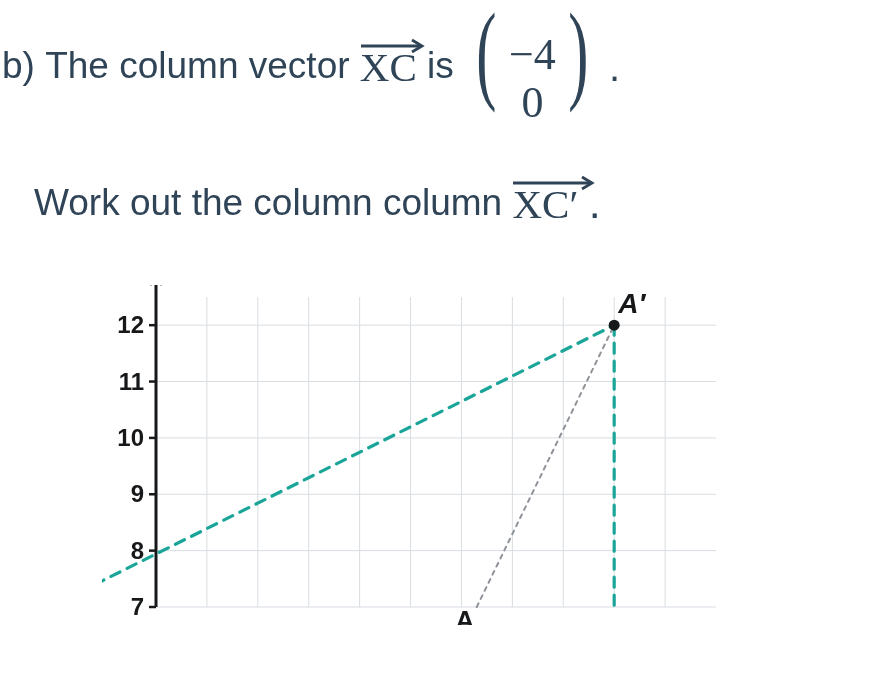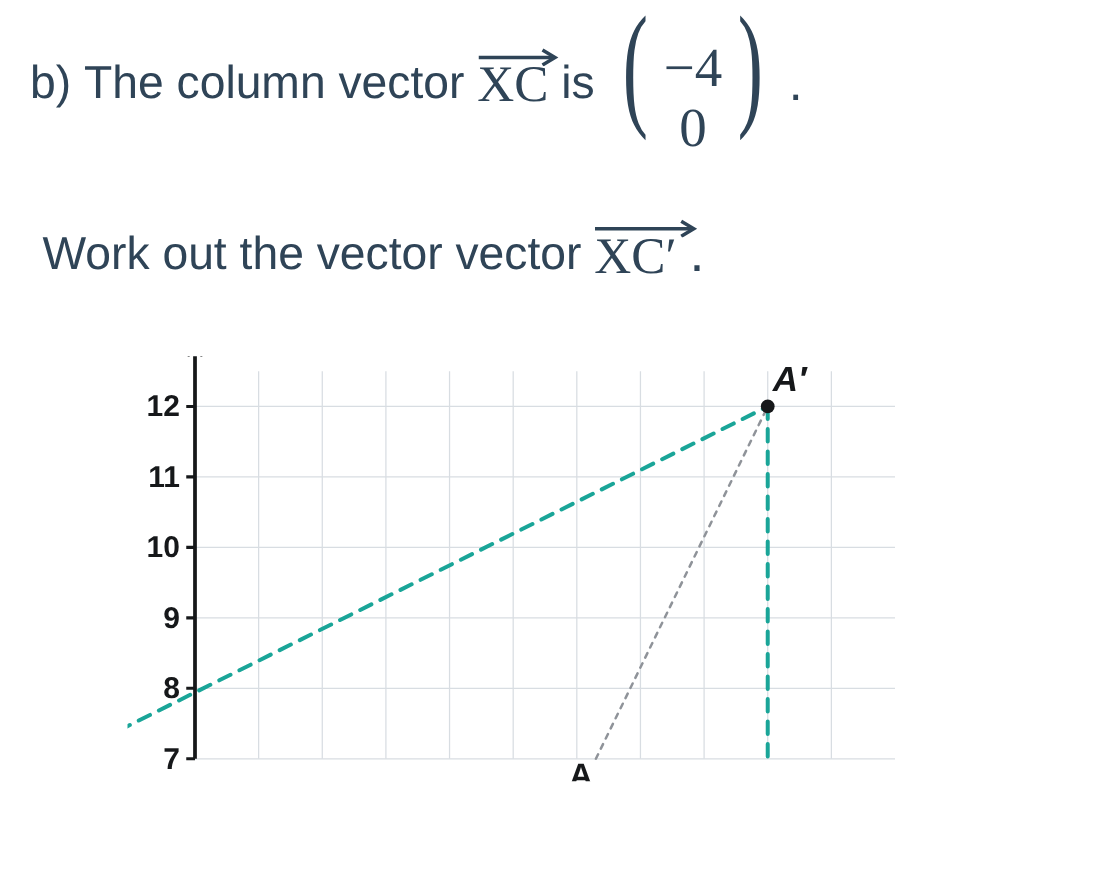--- a/index.html
+++ b/index.html
@@ -12,21 +12,21 @@
     overflow: hidden;
   }
   .content {
     padding: 0 0 0 0;
     color: #2f4457;
     
   }
   .line1 {
     font-size: 37px;
     line-height: 1.1;
-    padding-left: 24px;
+    padding-left: 2px;
     padding-top: 6px;
     white-space: nowrap;
   }
   .line2 {
     font-size: 37px;
     line-height: 1.1;
     padding-left: 34px;
     padding-top: 52px;
     white-space: nowrap;
   }
@@ -116,21 +116,21 @@
       <span class="stack">
         <span>−4</span>
         <span>0</span>
       </span>
       <span class="paren">)</span>
     </span>
     <span class="dot">.</span>
   </div>
 
   <div class="line2">
-    <span class="seg">Work out the vector vector </span>
+    <span class="seg">Work out the column column </span>
     <span class="vec-holder">
       <span class="vec-arrow">
         <svg width="86" height="16" viewBox="0 0 86 16">
           <line x1="1" y1="9" x2="78" y2="9" stroke="#2f4457" stroke-width="2.8"></line>
           <polyline points="70,3 80,9 70,15" fill="none" stroke="#2f4457" stroke-width="2.8"></polyline>
         </svg>
       </span>
       <span class="vec-text">
         <span>XC</span><span class="prime">′</span>
       </span>

